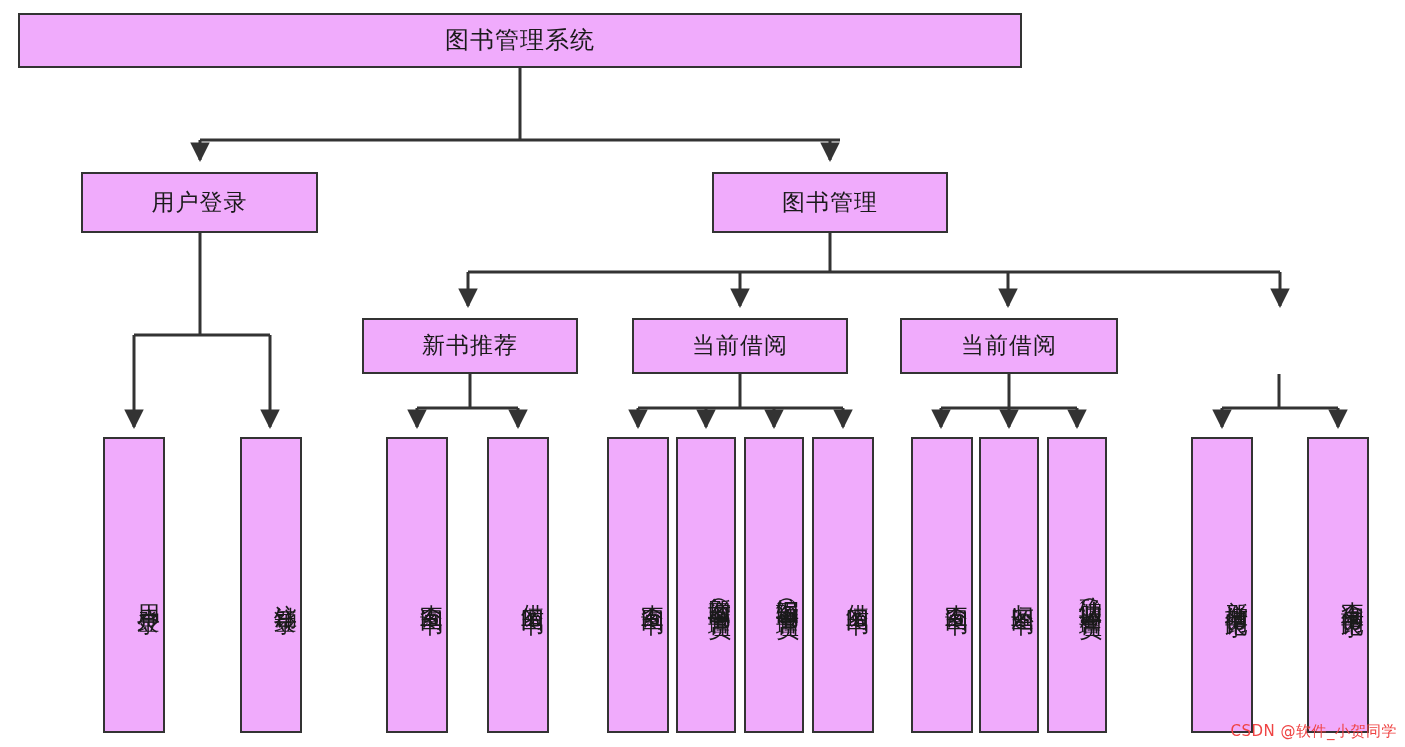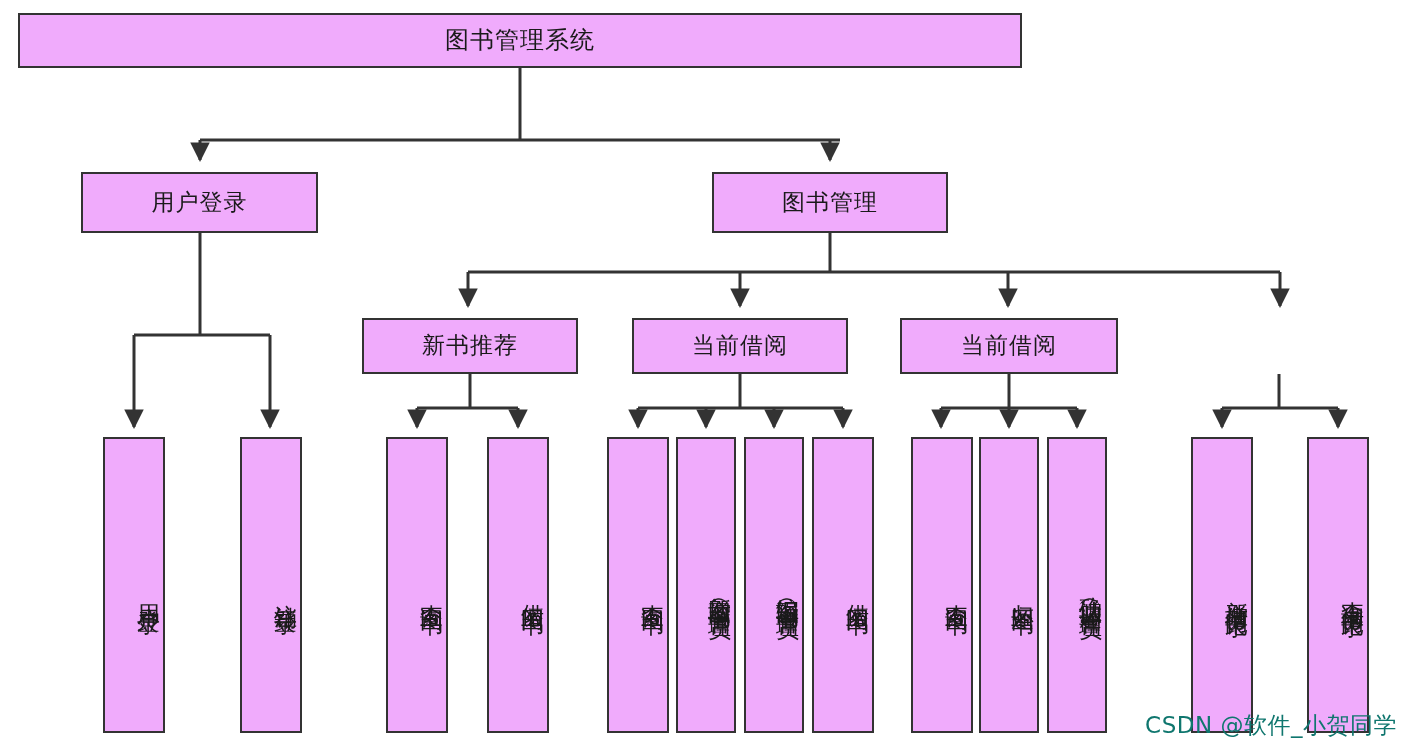--- a/index.html
+++ b/index.html
@@ -52,22 +52,22 @@
   .node.leaf .vtxt{
     writing-mode:vertical-rl;
     text-orientation:upright;
     display:block;
     white-space:nowrap;
   }
   .watermark{
     position:absolute;
     right:8px;
     bottom:6px;
-    font-size:23px;
-    color:#0f766e;
+    font-size:15px;
+    color:#ef4444;
     letter-spacing:0.5px;
     white-space:nowrap;
   }
 </style>
 </head>
 <body>
 
 <div id="stage">
 
   <svg id="edges" viewBox="0 0 1405 747">

